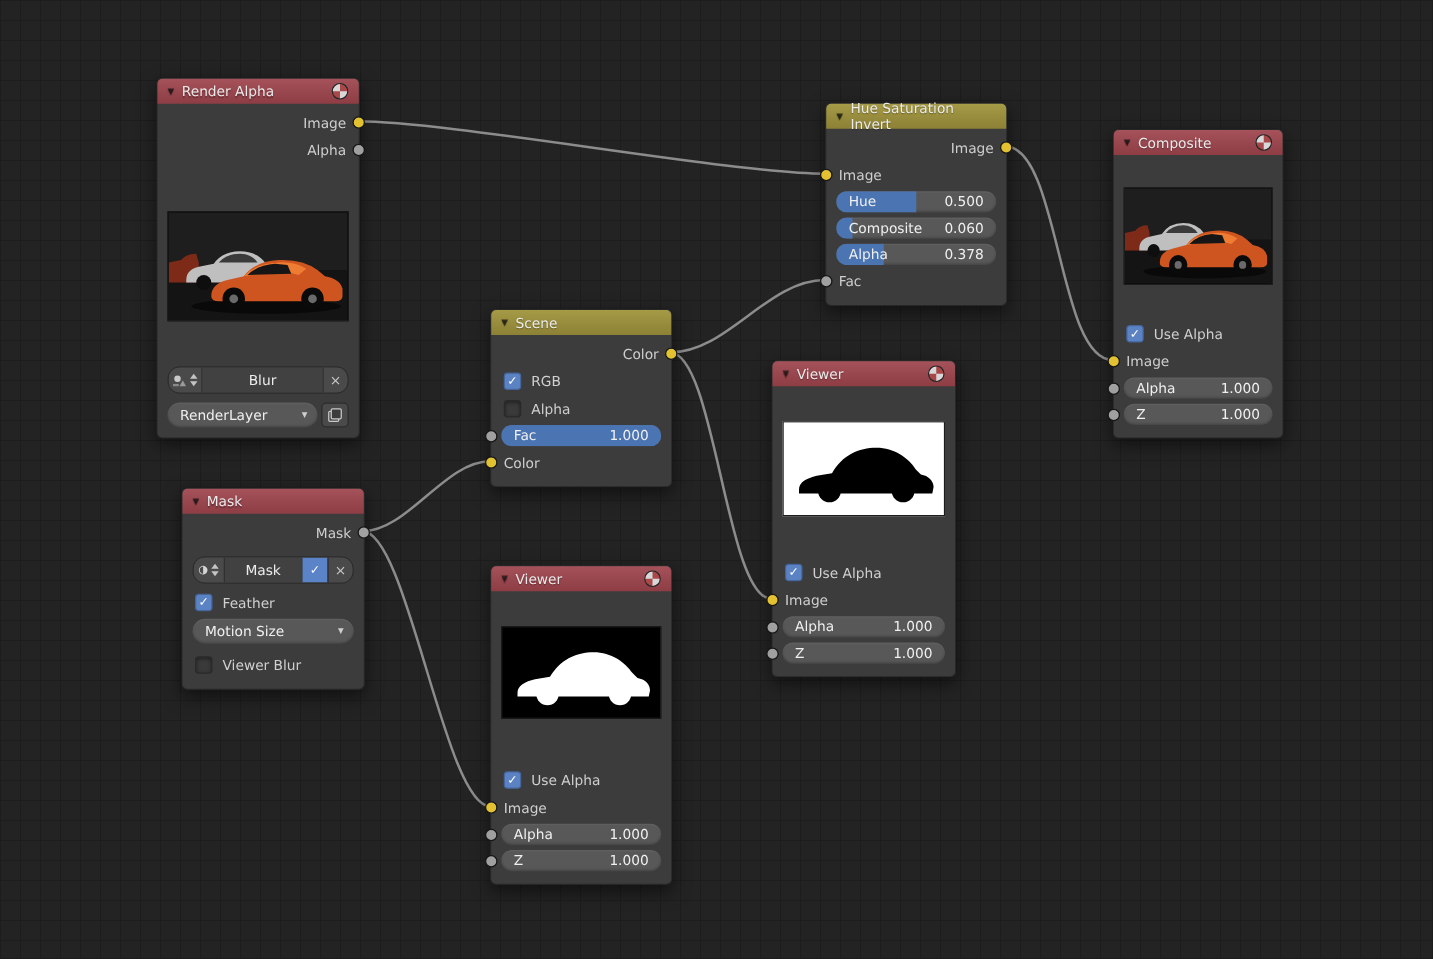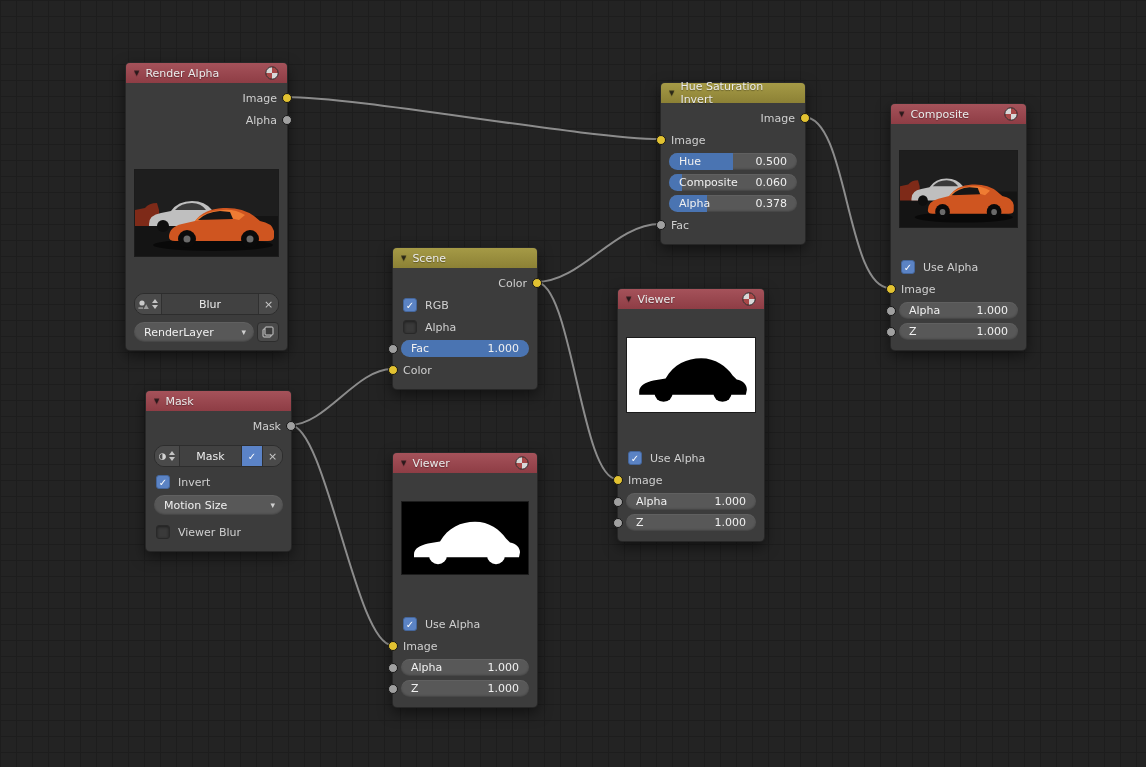--- a/index.html
+++ b/index.html
@@ -371,21 +371,21 @@
         <span class="db-shield">
             <span>✓</span>
           </span>
         <span class="db-x">×</span>
       </div>
       <div class="sp" style="height:4px"></div>
       <div class="chk-row">
         <span class="chk on">
             <span>✓</span>
           </span>
-        <span>Invert</span>
+        <span>Feather</span>
       </div>
       <div class="wrow">
         <div class="widget h20">
           <span class="wlabel">Motion Size</span>
           <span class="chev">▾</span>
         </div>
       </div>
       <div class="sp" style="height:4px"></div>
       <div class="chk-row">
         <span class="chk"></span>

